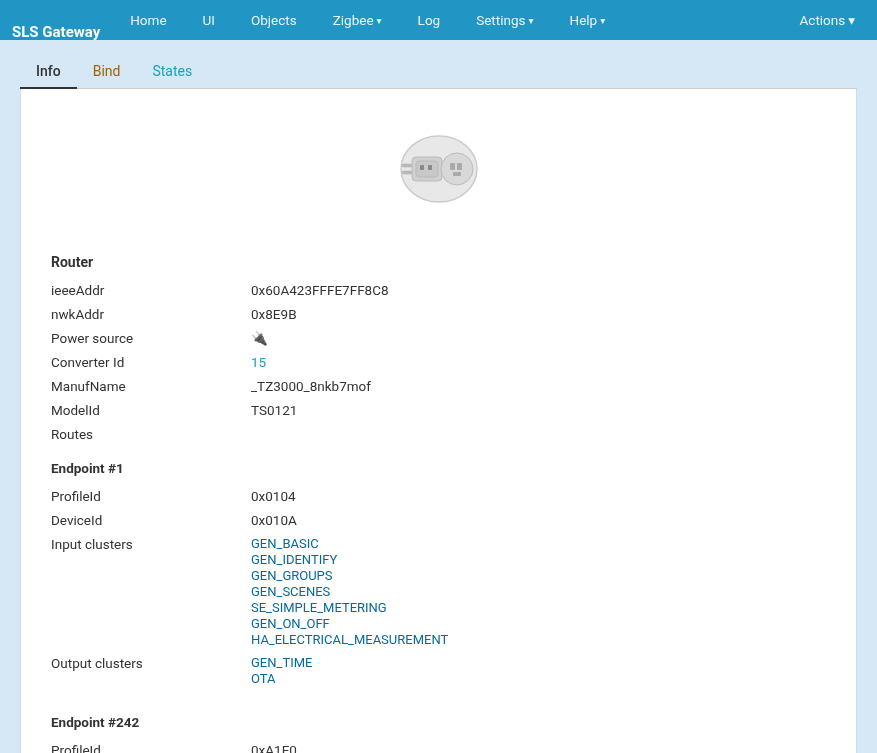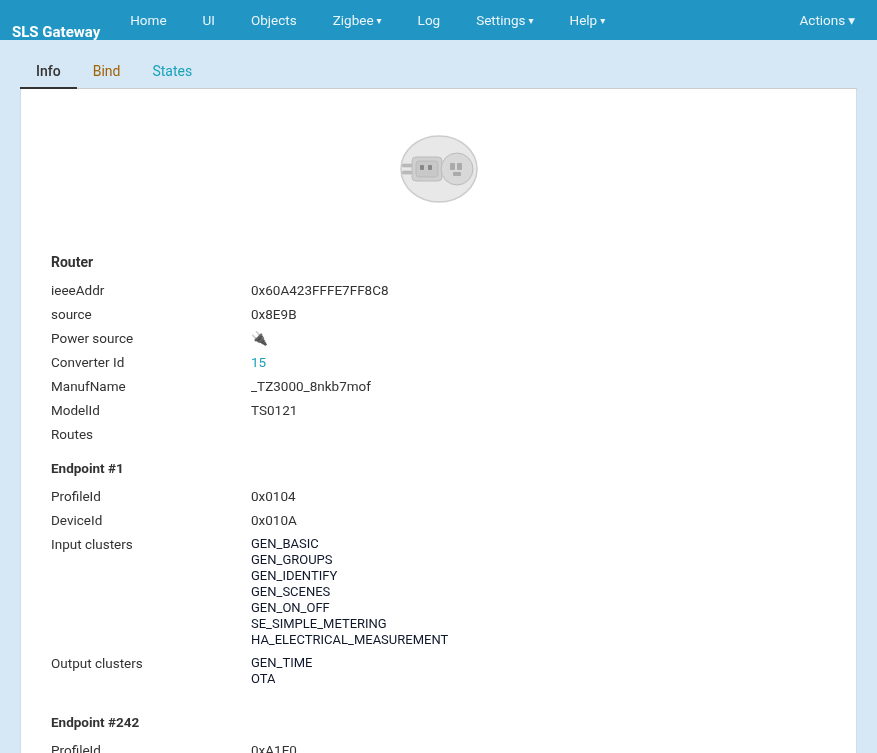--- a/index.html
+++ b/index.html
@@ -134,21 +134,21 @@
       margin-bottom: 4px;
     }
 
     .cluster-list {
       display: flex;
       flex-direction: column;
       gap: 1px;
     }
     .cluster-item {
       font-size: 13px;
-      color: #0f172a;
+      color: #0369a1;
     }
   </style>
 </head>
 <body>
 
 <nav class="navbar">
   <span class="navbar-brand">SLS Gateway</span>
   <div class="navbar-nav">
     <span class="nav-item">Home</span>
     <span class="nav-item">UI</span>
@@ -209,21 +209,21 @@
       <div class="info-row">
         <span class="info-label section-title">Router</span>
       </div>
 
       <div class="info-row">
         <span class="info-label">ieeeAddr</span>
         <span class="info-value">0x60A423FFFE7FF8C8</span>
       </div>
 
       <div class="info-row">
-        <span class="info-label">source</span>
+        <span class="info-label">nwkAddr</span>
         <span class="info-value">0x8E9B</span>
       </div>
 
       <div class="info-row">
         <span class="info-label">Power source</span>
         <span class="info-value">🔌</span>
       </div>
 
       <div class="info-row">
         <span class="info-label">Converter Id</span>
@@ -255,25 +255,25 @@
 
       <div class="info-row">
         <span class="info-label">DeviceId</span>
         <span class="info-value">0x010A</span>
       </div>
 
       <div class="info-row" style="align-items:flex-start">
         <span class="info-label">Input clusters</span>
         <div class="cluster-list">
           <span class="cluster-item">GEN_BASIC</span>
+          <span class="cluster-item">GEN_IDENTIFY</span>
           <span class="cluster-item">GEN_GROUPS</span>
-          <span class="cluster-item">GEN_IDENTIFY</span>
           <span class="cluster-item">GEN_SCENES</span>
+          <span class="cluster-item">SE_SIMPLE_METERING</span>
           <span class="cluster-item">GEN_ON_OFF</span>
-          <span class="cluster-item">SE_SIMPLE_METERING</span>
           <span class="cluster-item">HA_ELECTRICAL_MEASUREMENT</span>
         </div>
       </div>
 
       <div class="info-row" style="align-items:flex-start">
         <span class="info-label">Output clusters</span>
         <div class="cluster-list">
           <span class="cluster-item">GEN_TIME</span>
           <span class="cluster-item">OTA</span>
         </div>

